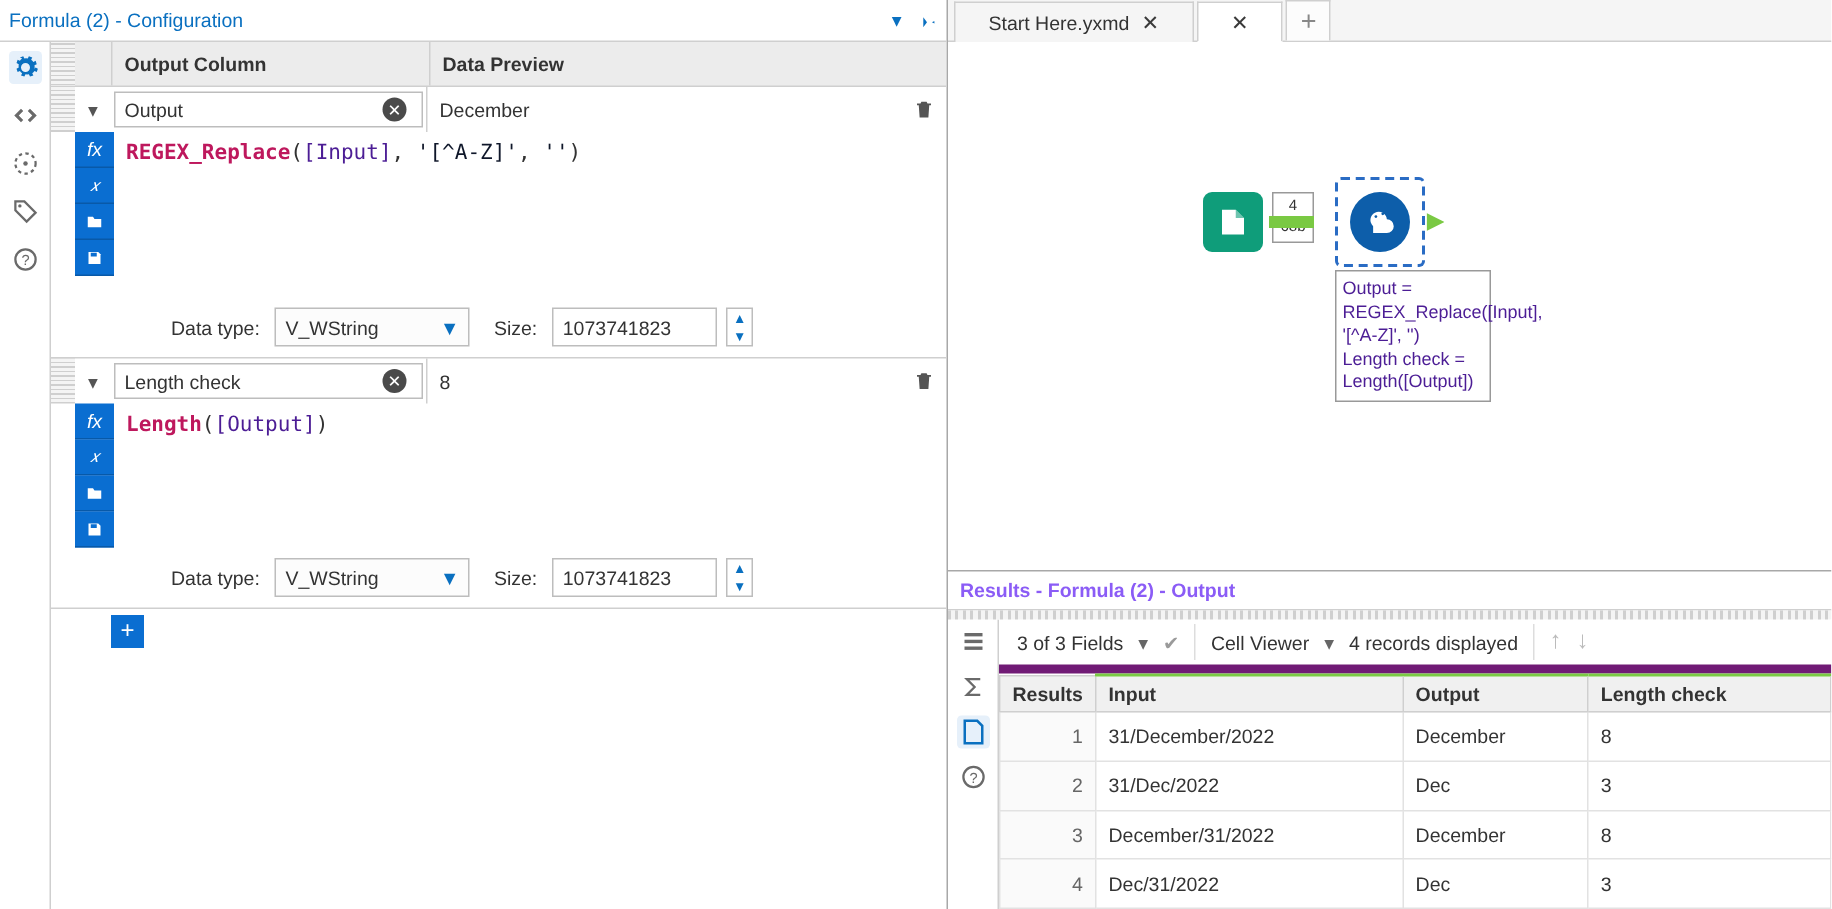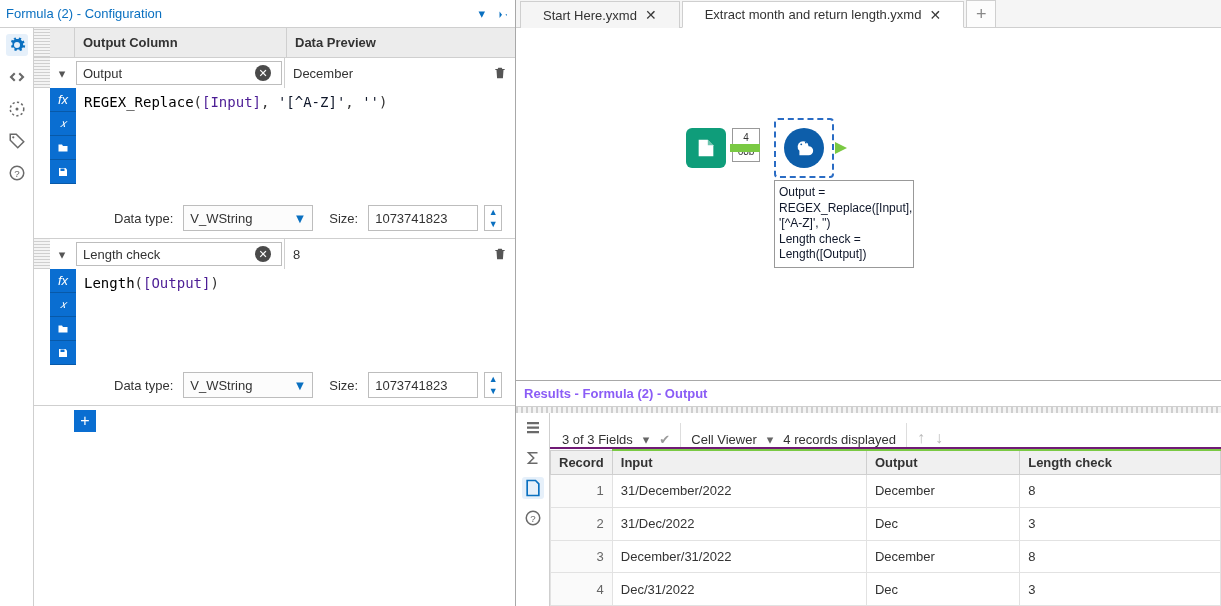--- a/index.html
+++ b/index.html
@@ -9,21 +9,21 @@
     color: #333;
     background: #fff;
     width: 1221px;
     height: 606px;
     overflow: hidden;
     display: flex;
   }
 
   
   .left-panel {
-    width: 516px;
+    width: 632px;
     border-right: 1px solid #a8a8a8;
     display: flex;
     flex-direction: column;
     position: relative;
   }
   .config-title-bar {
     height: 28px;
     border-bottom: 1px solid #cfcfcf;
     display: flex;
     align-items: center;
@@ -165,21 +165,21 @@
     font-style: italic;
   }
   .mini-btn.fx { background: #0a6ed1; font-style: italic; font-size:13px;}
   .expr-text {
     flex: 1;
     padding: 6px 8px;
     font-family: Consolas, monospace;
     font-size: 14px;
     white-space: pre;
   }
-  .expr-text .fn { color: #000000; }
+  .expr-text .fn { color: #be185d; font-weight: bold; }
   .expr-text .field { color: #4c1d95; }
   .expr-text .str { color: #0f172a; }
 
   .dtype-row {
     height: 40px;
     display: flex;
     align-items: center;
     padding-left: 40px;
     gap: 6px;
   }
@@ -304,26 +304,26 @@
     color:#fff;
   }
   .out-nub {
     position:absolute; left:319px; top:114px;
     width:12px;height:12px; background:#7ac943;
     clip-path: polygon(0 0, 100% 50%, 0 100%);
   }
   .annotation {
     position: absolute;
     left: 258px; top: 152px;
-    width: 140px;
+    width: 104px;
     border: 1px solid #999;
     background: #fff;
     font-size: 12px;
     padding: 4px;
-    color: #0f172a;
+    color: #4c1d95;
     line-height: 1.3;
   }
 
   
   .results-panel {
     height: 226px;
     border-top: 1px solid #a8a8a8;
     display: flex;
     flex-direction: column;
   }
@@ -335,24 +335,24 @@
     border-bottom: 1px solid #cfcfcf;
     font-weight: bold;
   }
   .grip-h {
     height: 6px;
     background: repeating-linear-gradient(90deg, #cfcfcf, #cfcfcf 2px, #f4f4f4 2px, #f4f4f4 5px);
   }
   .results-toolbar {
     height: 36px;
     display: flex;
-    align-items: flex-end;
+    align-items: center;
     padding: 0 2px;
     gap: 10px;
-    border-bottom: 2px solid #701a75;
+    border-bottom: 6px solid #701a75;
   }
   .res-side-icons {
     width: 34px;
     display: flex;
     flex-direction: column;
     align-items: center;
     gap: 8px;
     padding-top: 4px;
     border-right: 1px solid #cfcfcf;
   }
@@ -564,21 +564,20 @@
 </div>
 
 <div class="right-panel">
 
   <div class="tab-bar">
     <div class="tab">
       <span>Start Here.yxmd</span>
       <span class="tab-close">✕</span>
     </div>
     <div class="tab active">
-      <span>Extract month and return length.yxmd</span>
       <span class="tab-close">✕</span>
     </div>
     <div class="tab-add">+</div>
   </div>
 
   <div class="canvas">
     <div class="wf-node input-tool">
       <svg width="22" height="22" viewBox="0 0 24 24">
           <path fill="#fff" d="M4 3h10l6 6v12H4z"></path>
           <path fill="#0f9d7a" d="M14 3v6h6" opacity="0.6"></path>
@@ -643,21 +642,21 @@
           <span style="color:#666">▾</span>
           <span>4 records displayed</span>
           <div class="divider"></div>
           <span class="arrow">↑</span>
           <span class="arrow">↓</span>
         </div>
 
         <table class="results-table">
           <thead>
             <tr>
-              <th>Record</th>
+              <th>Results</th>
               <th>Input</th>
               <th>Output</th>
               <th>Length check</th>
             </tr>
           </thead>
           <tbody>
             <tr>
               <td class="recno">1</td>
               <td>31/December/2022</td>
               <td>December</td>

